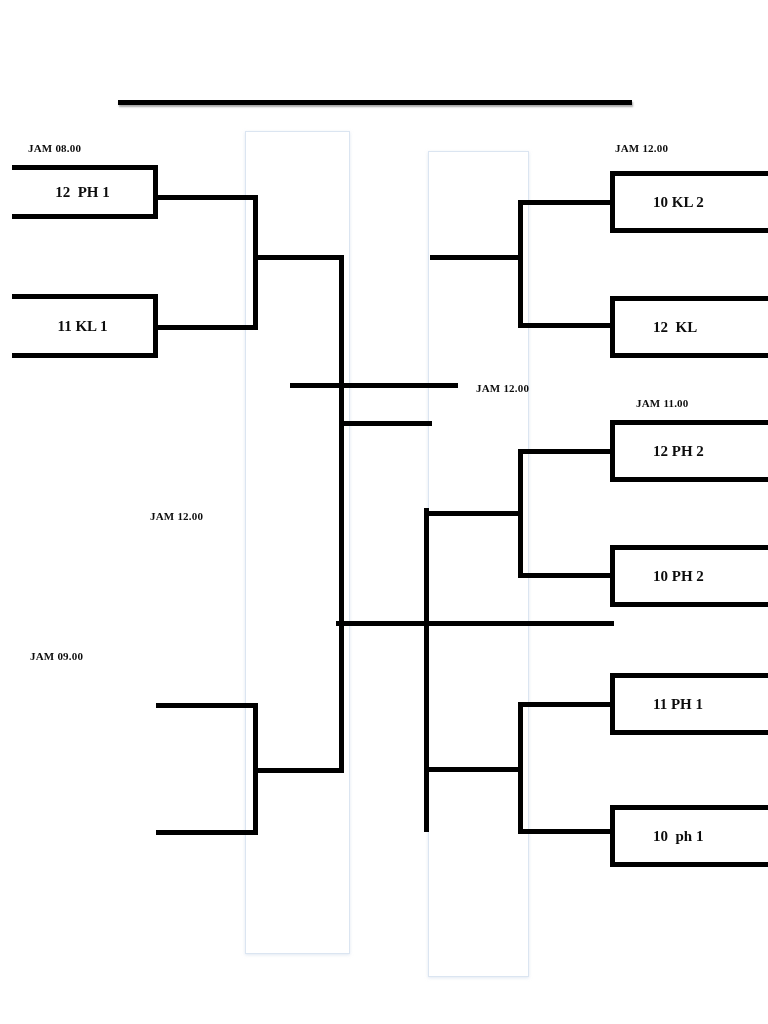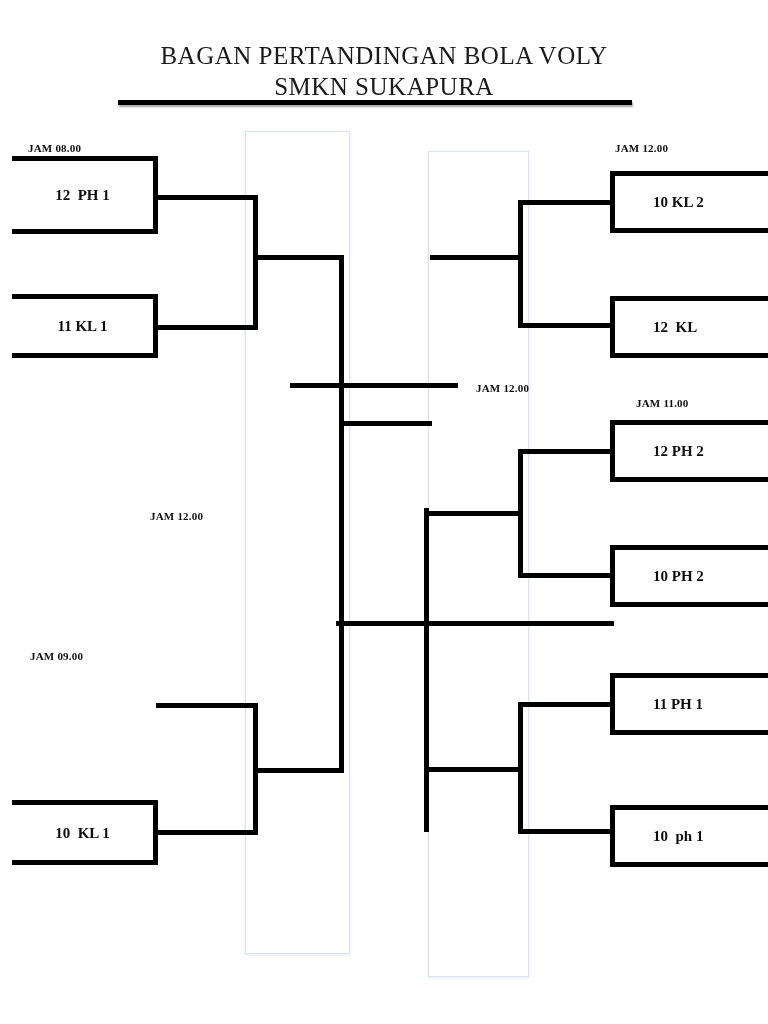--- a/index.html
+++ b/index.html
@@ -103,48 +103,41 @@
     color: #0d0d0d;
     white-space: nowrap;
     letter-spacing: 0.2px;
   }
 </style>
 </head>
 <body>
 
 <div id="page">
 
-  <div class="title-block">
-    <div class="title-line">BAGAN PERTANDINGAN BOLA VOLY</div>
-    <div class="title-line">SMKN SUKAPURA</div>
-  </div>
   <div class="title-rule"></div>
 
   <div class="ghost-box" style="left:245px; top:131px; width:103px; height:821px;"></div>
   <div class="ghost-box" style="left:428px; top:151px; width:99px; height:824px;"></div>
 
   <div class="jam" style="left:28px; top:142px;">JAM 08.00</div>
   <div class="jam" style="left:615px; top:142px;">JAM 12.00</div>
   <div class="jam" style="left:476px; top:382px;">JAM 12.00</div>
   <div class="jam" style="left:590px; top:397px;margin-left:46px;">JAM 11.00</div>
   <div class="jam" style="left:150px; top:510px;">JAM 12.00</div>
   <div class="jam" style="left:30px; top:650px;">JAM 09.00</div>
 
-  <div class="match left" style="left:12px; top:156px; width:146px; height:78px;">
+  <div class="match left" style="left:12px; top:165px; width:146px; height:54px;">
     <span class="match-label">12  PH 1</span>
   </div>
 
   <div class="match left" style="left:12px; top:294px; width:146px; height:64px;">
     <span class="match-label">11 KL 1</span>
   </div>
 
 
-  <div class="match left" style="left:12px; top:800px; width:146px; height:65px;">
-    <span class="match-label">10  KL 1</span>
-  </div>
 
   <div class="match right" style="left:610px; top:171px; width:162px; height:62px;">
     <span class="match-label">10 KL 2</span>
   </div>
 
   <div class="match right" style="left:610px; top:296px; width:162px; height:62px;">
     <span class="match-label">12  KL</span>
   </div>
 
   <div class="match right" style="left:610px; top:420px; width:162px; height:62px;">

